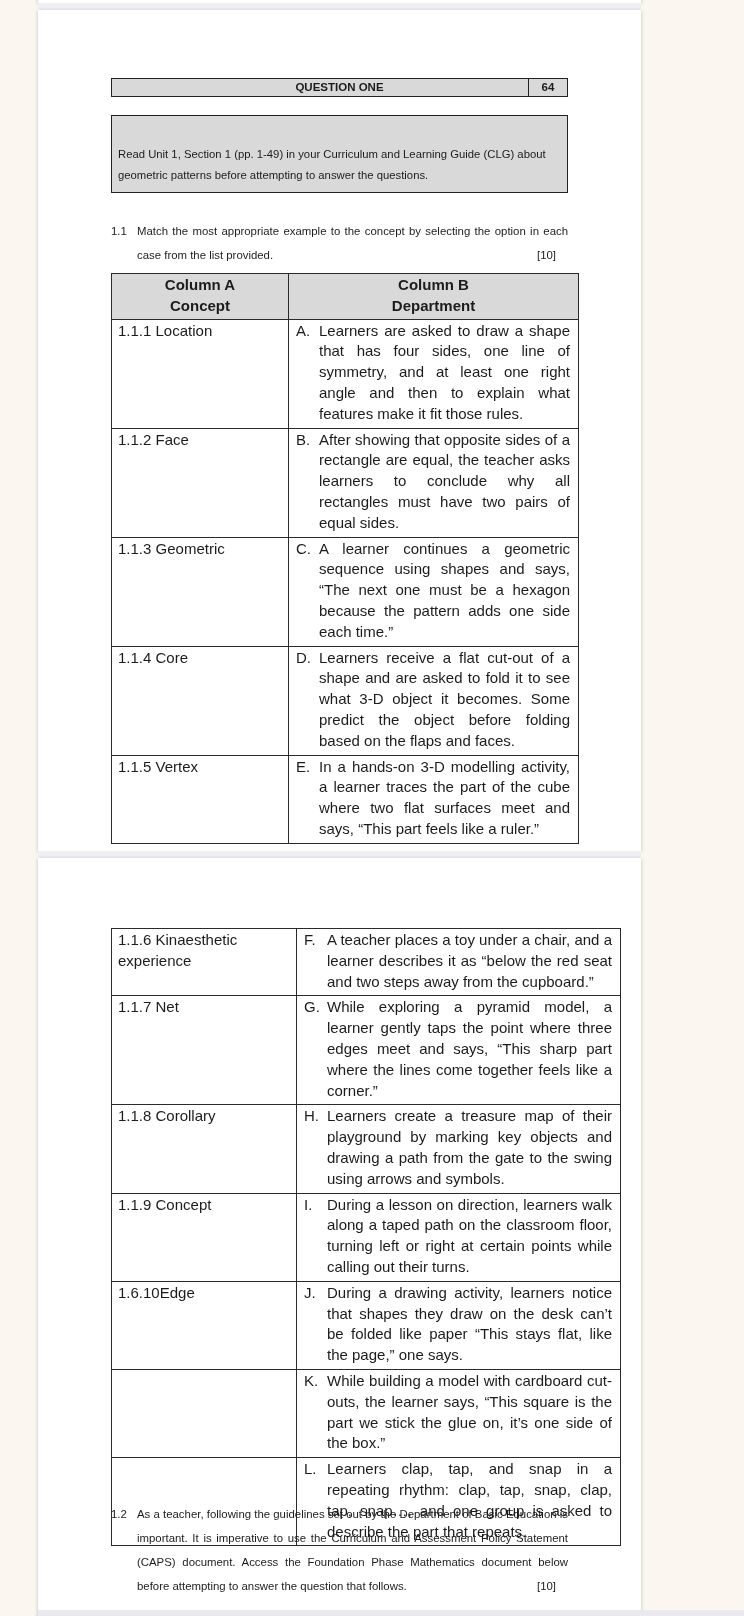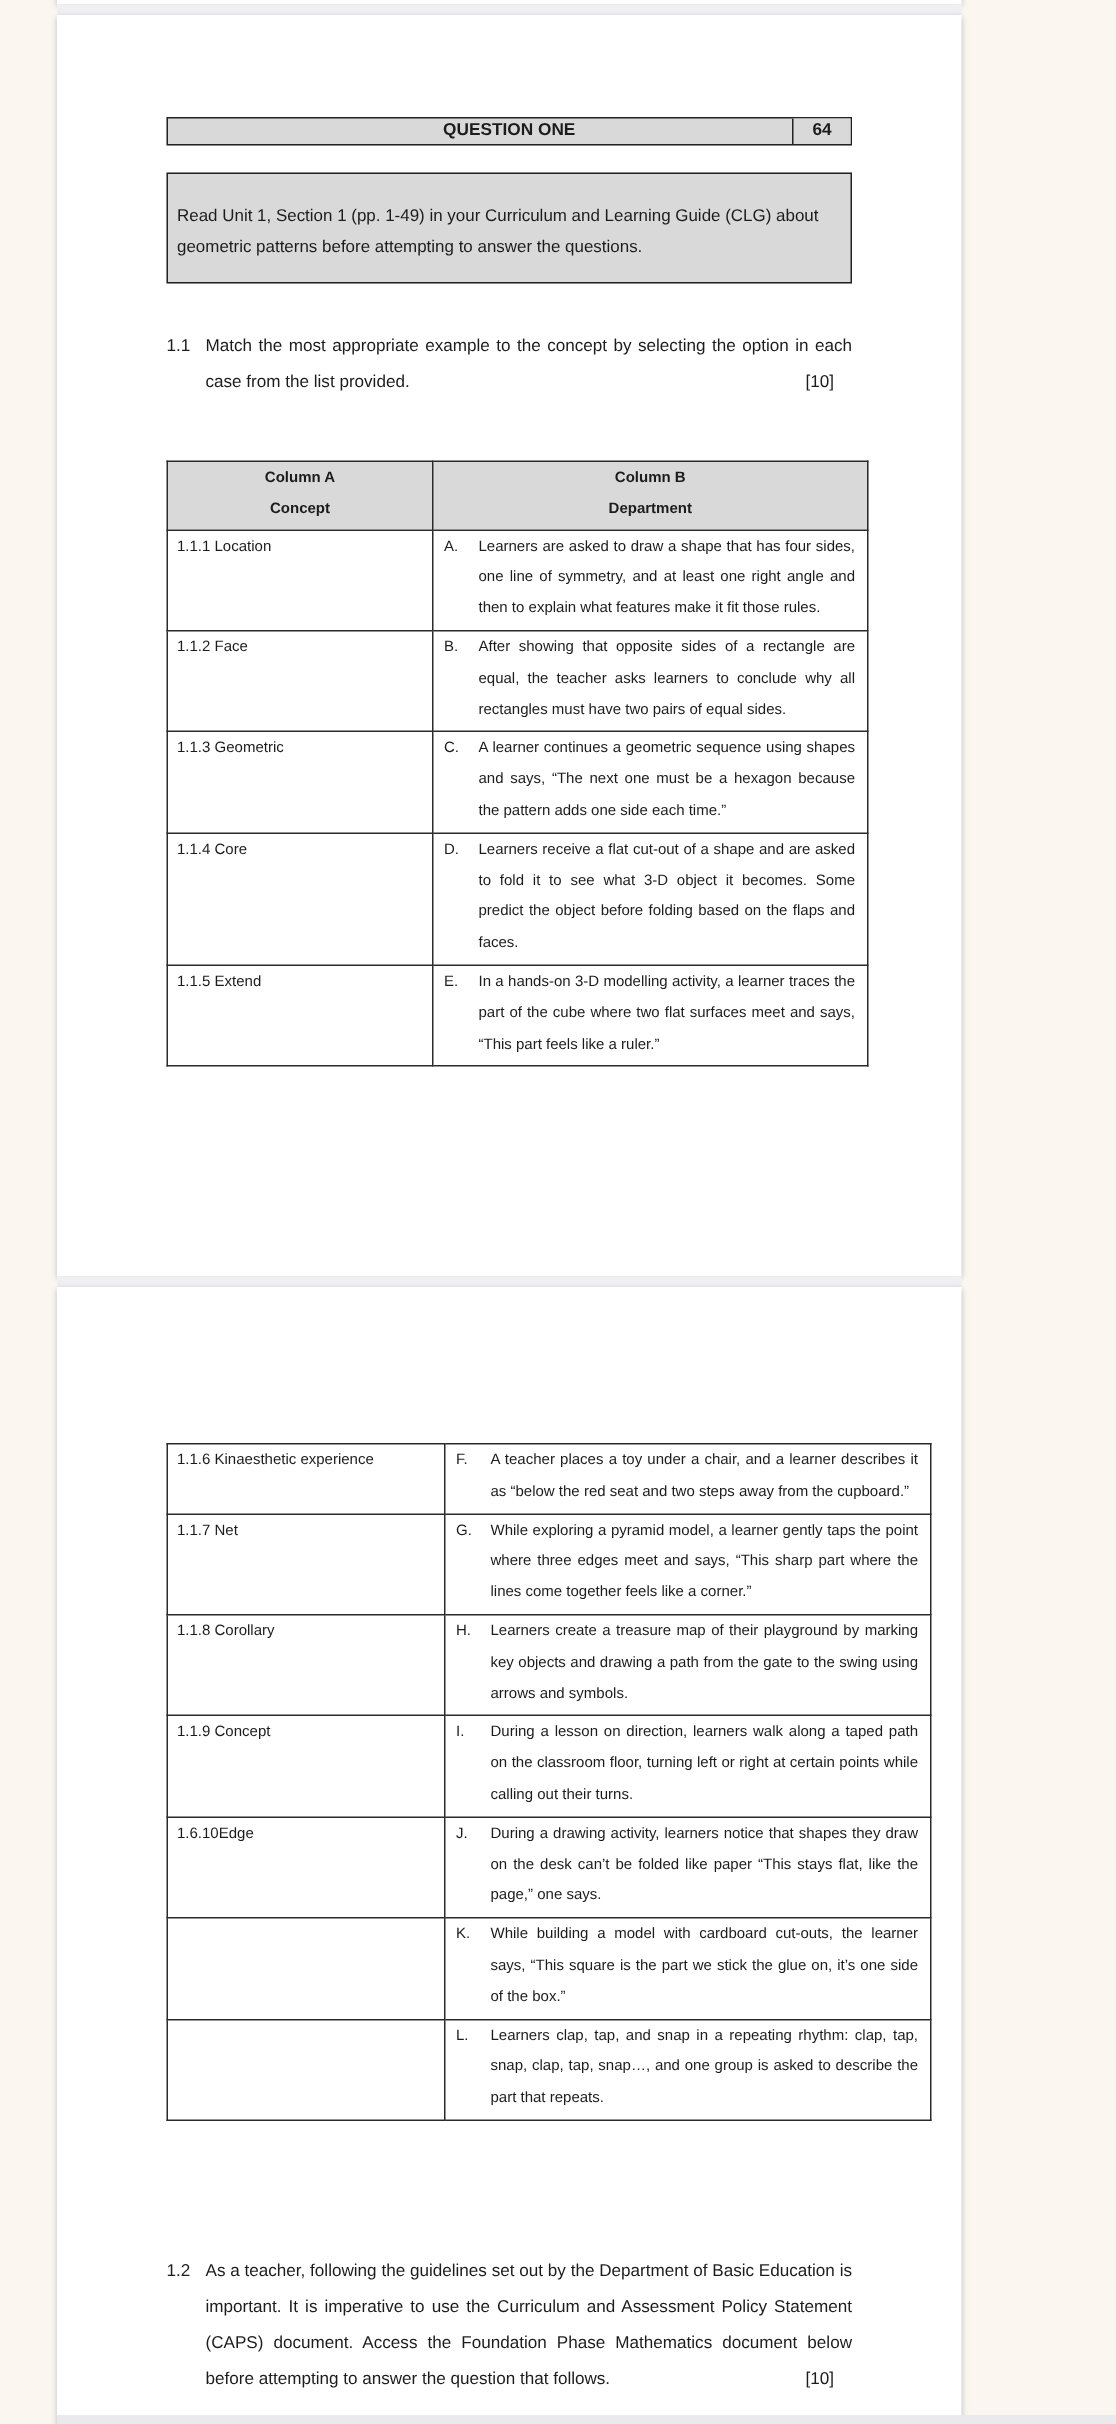--- a/index.html
+++ b/index.html
@@ -45,34 +45,34 @@
   }
 
   
   .instruction-box{
     top:105px;min-height:74px;
     border:1px solid #222;background:#d9d9d9;
     padding:6px 6px 7px 6px;
     font-size:11.3px;line-height:20.5px;
   }
   .instruction-box p{margin:0;}
-  .instruction-box .ib-body{margin-top:12px;}
+  .instruction-box .ib-body{margin-top:22px;}
 
   
   .qpara{font-size:11.4px;line-height:24px;}
   .q11{top:209px;}
   .q12{top:644px;}
   .qpara .qnum{position:absolute;left:0;top:0;}
   .qpara .qtext{margin-left:26px;text-align:justify;}
   .qpara .qmarks{position:absolute;right:12px;bottom:0;}
 
   
   .match-table{
     border-collapse:collapse;table-layout:fixed;
-    font-size:10px;line-height:20.8px;margin-top:34px;
+    font-size:15px;line-height:20.8px;
   }
   .table-1{top:263px;}
   .table-2{top:70px;}
   .match-table th,.match-table td{border:1px solid #2a2a2a;}
   .col-a{width:172px;}
   .col-b{width:285px;}
   .match-table th{
     background:#d9d9d9;font-weight:bold;text-align:center;
     padding:1px 2px 2px 2px;vertical-align:top;
   }
@@ -149,21 +149,21 @@
 
           <tr class="match-row">
             <td class="cell-concept col-a">1.1.4 Core</td>
             <td class="cell-expl col-b">
               <span class="letter">D.</span>
               <span class="expl-text">Learners receive a flat cut-out of a shape and are asked to fold it to see what 3-D object it becomes. Some predict the object before folding based on the flaps and faces.</span>
             </td>
           </tr>
 
           <tr class="match-row">
-            <td class="cell-concept col-a">1.1.5 Extend</td>
+            <td class="cell-concept col-a">1.1.5 Vertex</td>
             <td class="cell-expl col-b">
               <span class="letter">E.</span>
               <span class="expl-text">In a hands-on 3-D modelling activity, a learner traces the part of the cube where two flat surfaces meet and says, “This part feels like a ruler.”</span>
             </td>
           </tr>
         </tbody>
     </table>
 
   </section>
 

